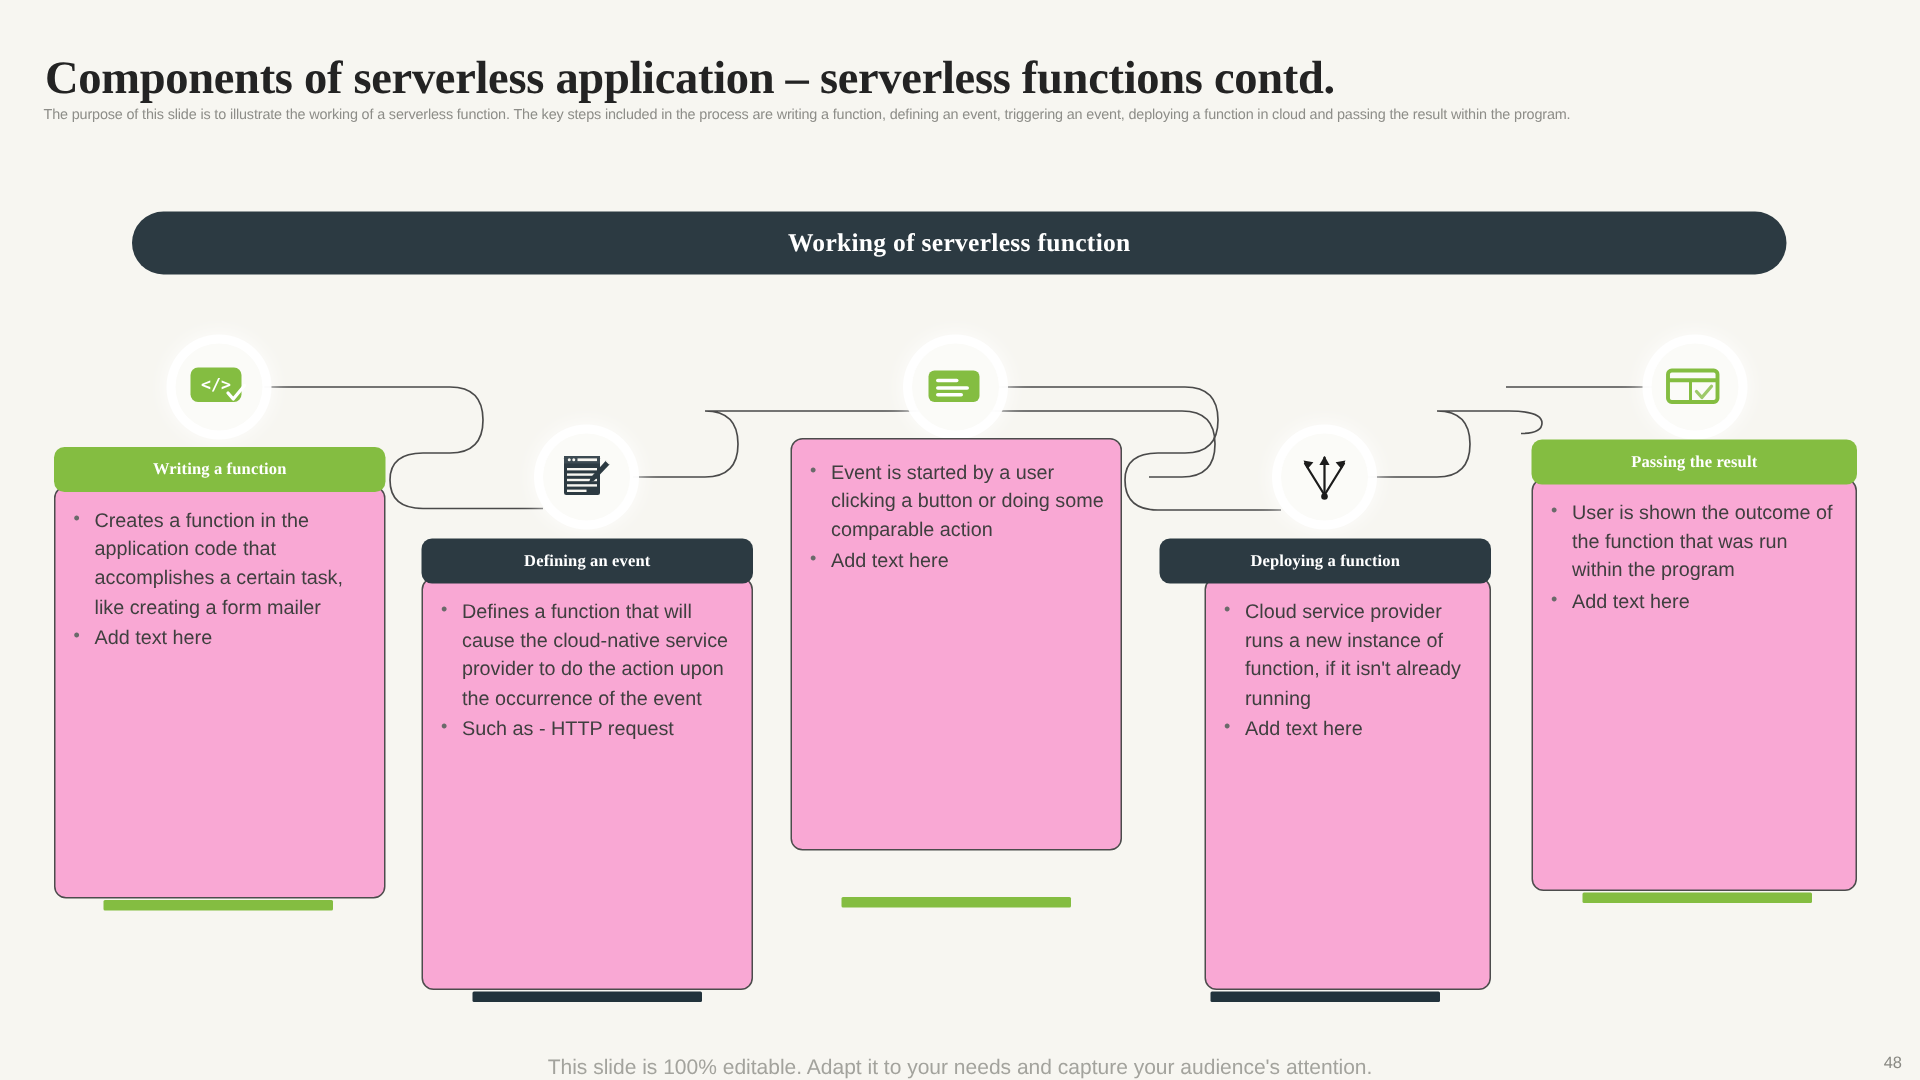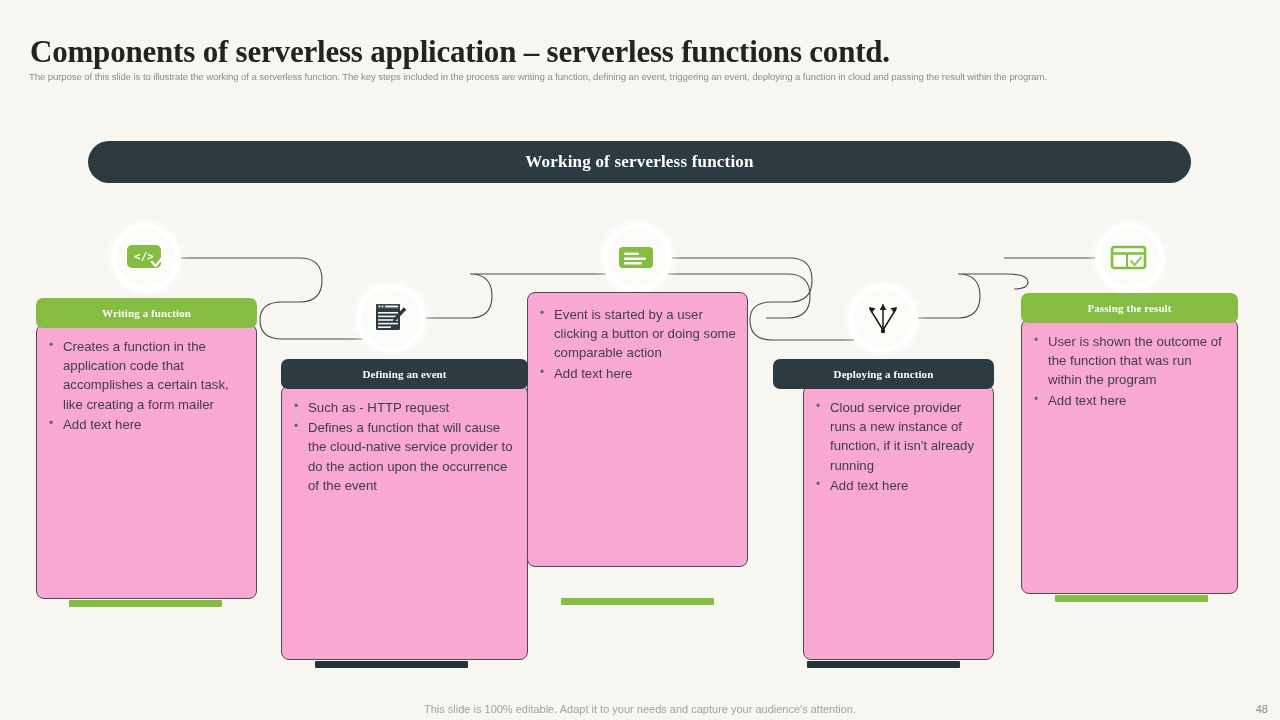--- a/index.html
+++ b/index.html
@@ -76,21 +76,21 @@
   }
   .card-accent{
     position:absolute;height:7px;border-radius:1px;
   }
   .card-accent.green{background:#84bd41;}
   .card-accent.dark{background:#22333c;}
 
   
   .footer-note{
     position:absolute;left:0;top:703px;width:1280px;text-align:center;
-    font-size:11px;color:#a3a39d;
+    font-size:14px;color:#a3a39d;
   }
   .page-num{
     position:absolute;right:12px;top:703px;
     font-size:11px;color:#8a8a84;font-weight:400;text-align:right;
   }
 </style>
 </head>
 <body>
 
 <div class="slide">
@@ -181,28 +181,28 @@
     </div>
     <div class="card-body" style="height:275px;">
       <ul>
         <li>Creates a function in the application code that accomplishes a certain task, like creating a form mailer</li>
         <li>Add text here</li>
       </ul>
     </div>
     <div class="card-accent green" style="left:33px;top:302px;width:153px;"></div>
   </div>
 
-  <div class="card" style="left:281px;top:359px;width:247px;">
+  <div class="card" style="left:281px;top:359px;width:221px;">
     <div class="card-head dark">
       <span>Defining an event</span>
     </div>
     <div class="card-body" style="height:275px;">
       <ul>
+        <li>Defines a function that will cause the cloud-native service provider to do the action upon the occurrence of the event</li>
         <li>Such as - HTTP request</li>
-        <li>Defines a function that will cause the cloud-native service provider to do the action upon the occurrence of the event</li>
       </ul>
     </div>
     <div class="card-accent dark" style="left:34px;top:302px;width:153px;"></div>
   </div>
 
   <div class="card" style="left:527px;top:296px;width:221px;">
     <div class="card-body" style="height:275px;">
       <ul>
         <li>Event is started by a user clicking a button or doing some comparable action</li>
         <li>Add text here</li>

